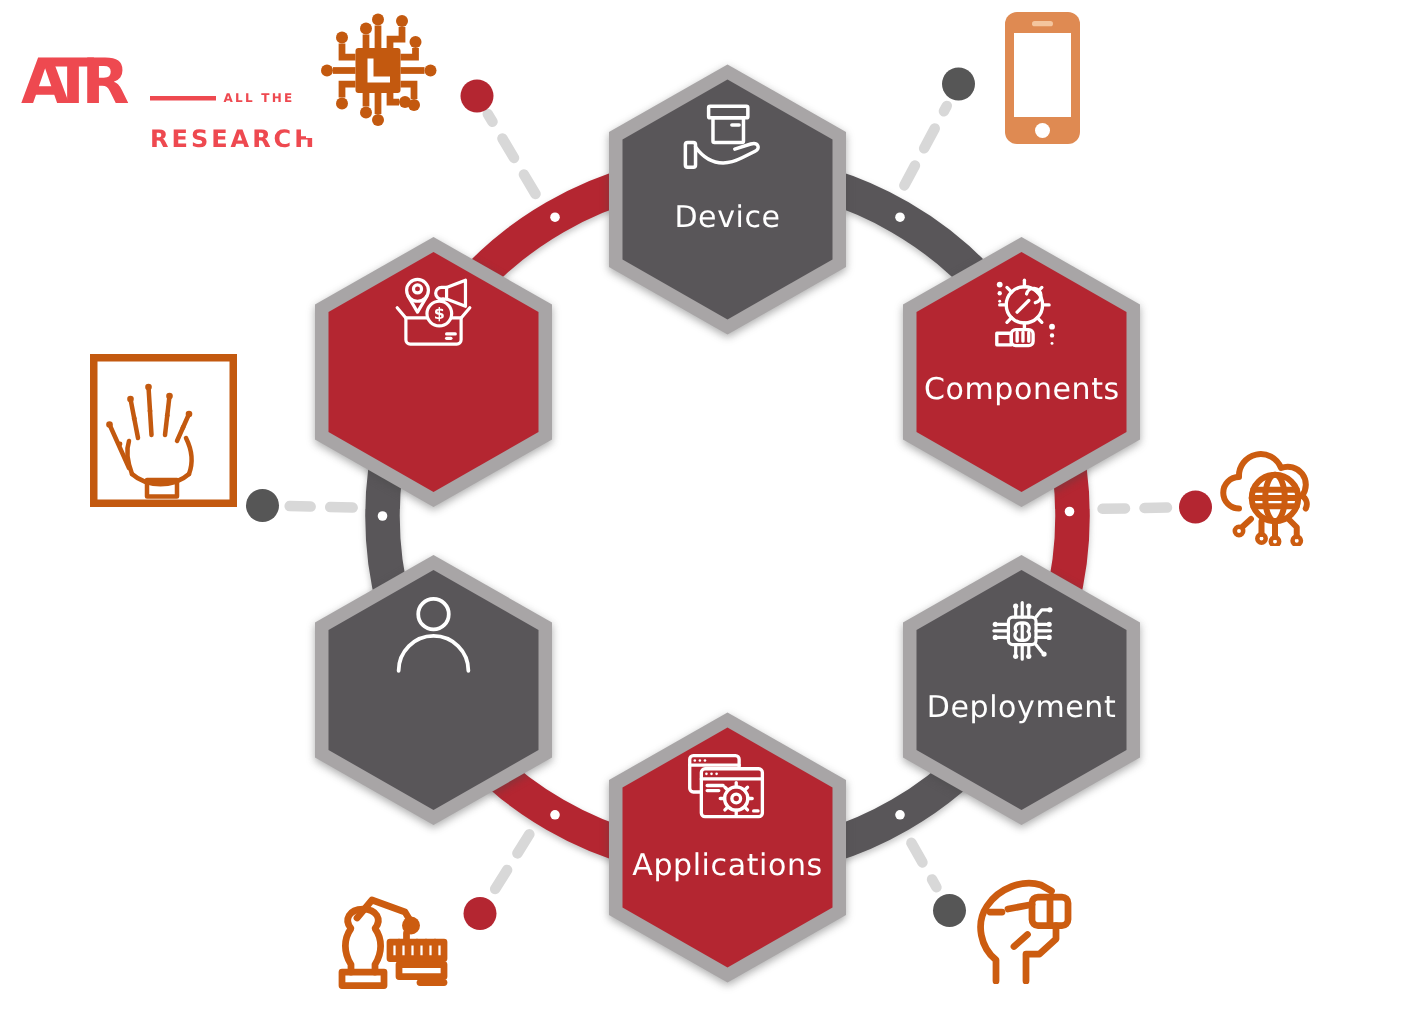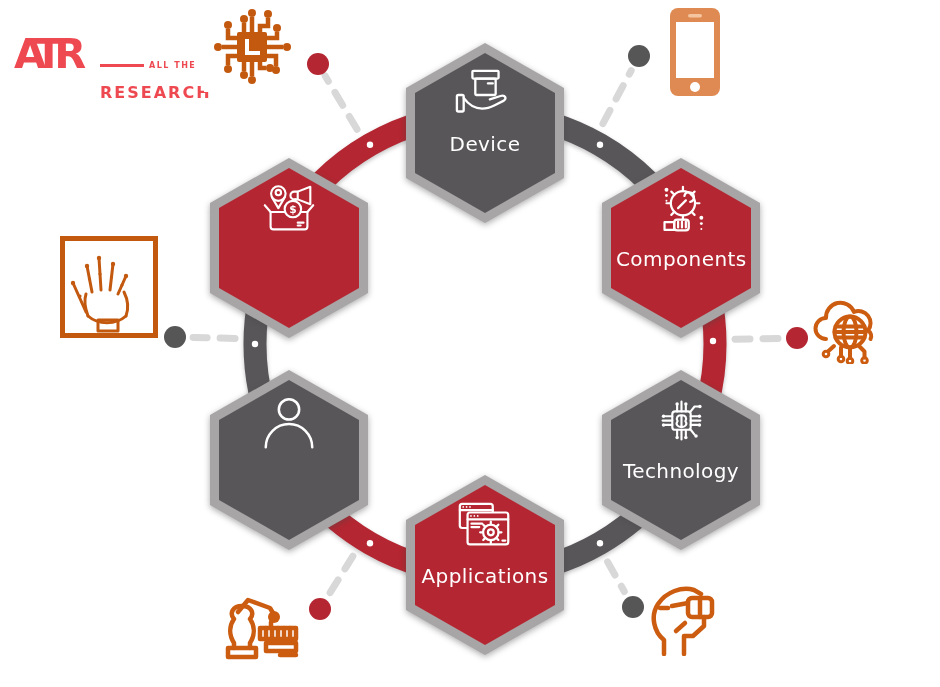--- a/index.html
+++ b/index.html
@@ -148,21 +148,21 @@
             <circle cx="51.5" cy="12" r="1.8"></circle>
           <circle cx="28" cy="44" r="1.8"></circle>
             <circle cx="37" cy="44" r="1.8"></circle>
             <circle cx="47.5" cy="42.5" r="1.8"></circle>
           <circle cx="14" cy="22" r="1.8"></circle>
             <circle cx="14" cy="31" r="1.8"></circle>
           <circle cx="51" cy="22" r="1.8"></circle>
             <circle cx="51" cy="31" r="1.8"></circle>
         </g>
       </svg>
-      <div class="hex-label">Technology</div>
+      <div class="hex-label">Deployment</div>
     </div>
   </div>
 
   <div class="hex" style="left:405px;top:474px;text-decoration:underline;">
     <svg class="shape" width="160" height="182" viewBox="0 0 160 182">
       <polygon points="80,1 159,46 159,136 80,181 1,136 1,46" fill="#a8a5a6"></polygon>
       <polygon points="80,11 150,51 150,131 80,171 10,131 10,51" fill="#b42631"></polygon>
     </svg>
     <div class="content">
       <svg width="62" height="58" viewBox="0 0 64 58" fill="none" stroke="#ffffff" stroke-width="2.3" stroke-linecap="round" stroke-linejoin="round">

